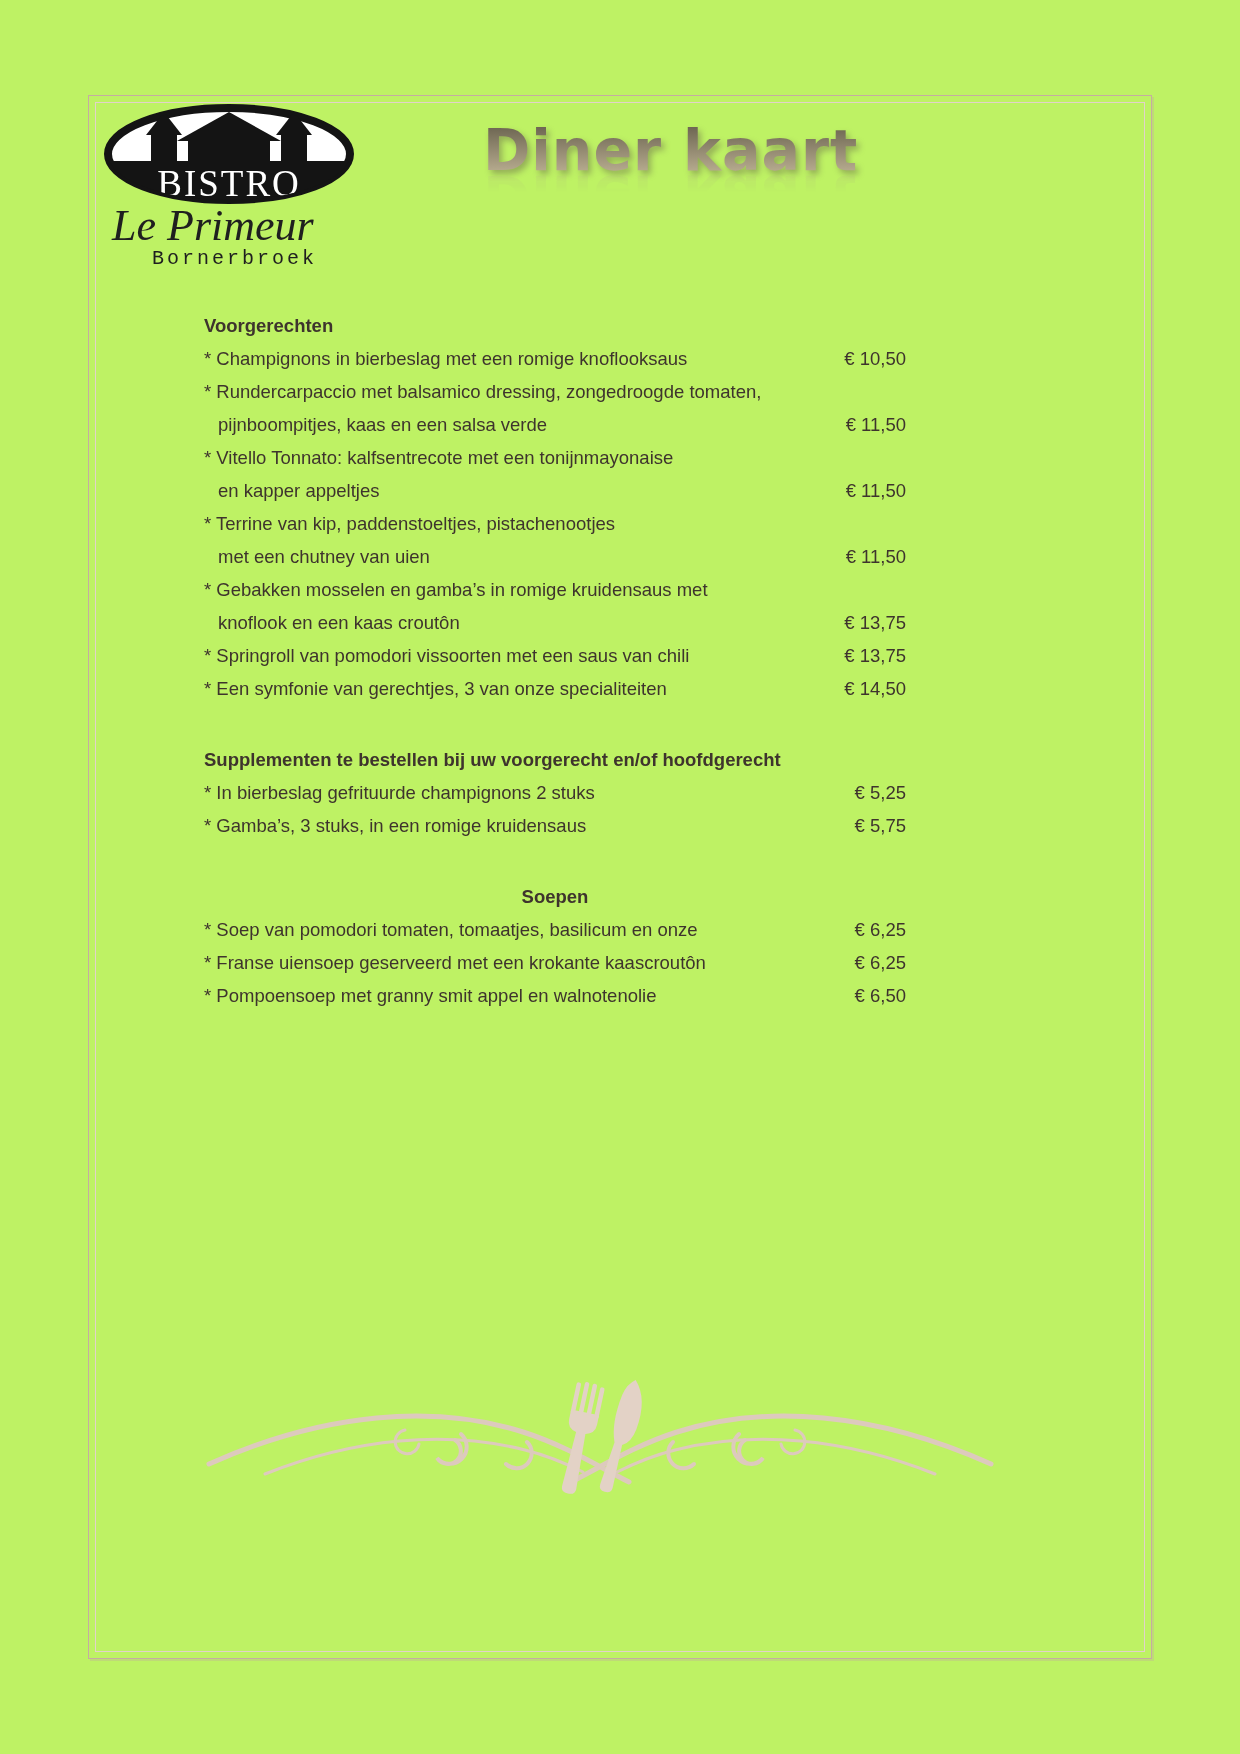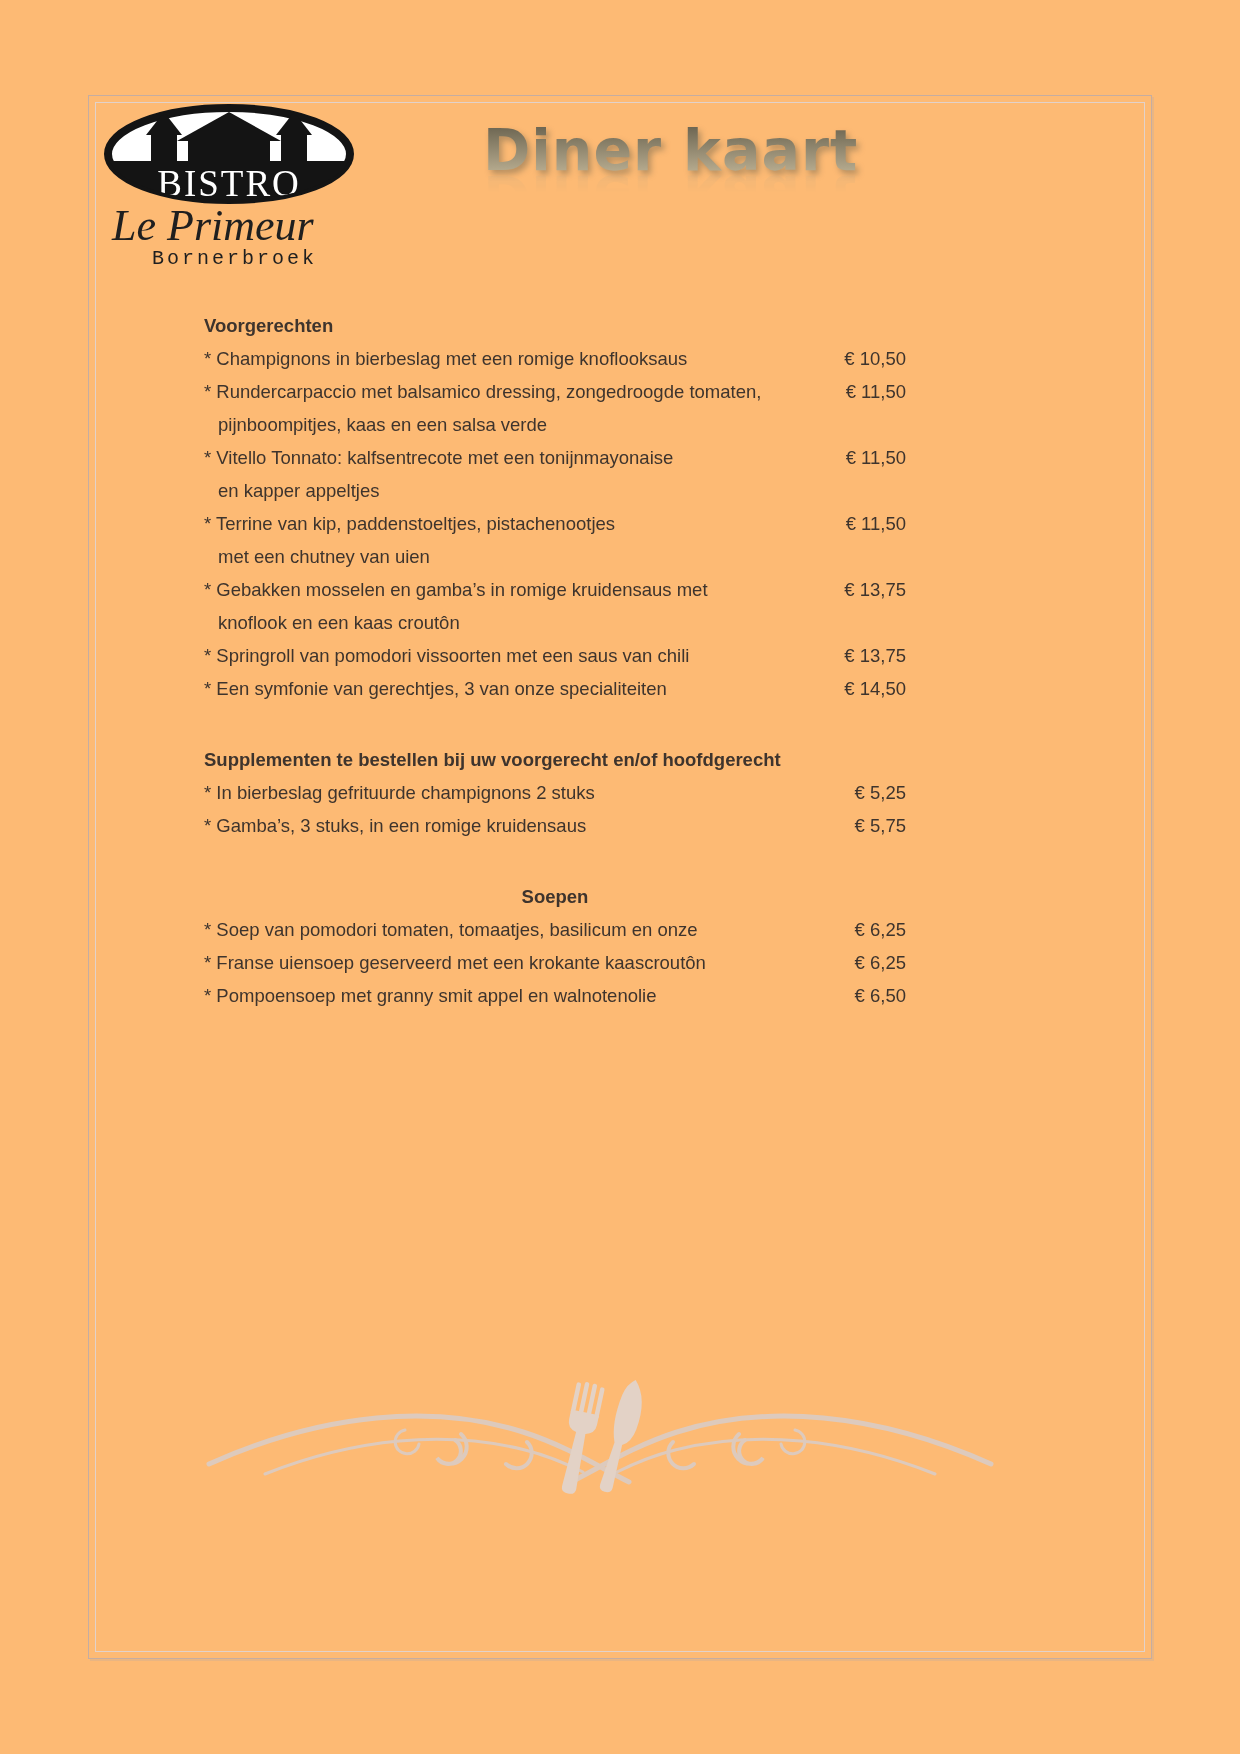--- a/index.html
+++ b/index.html
@@ -1,17 +1,17 @@
 <!DOCTYPE html>
 <html style="--text-color: #3e342d; --title-top: #665f4c; --title-bottom: #c2b698; --border-outer: #c5ada1; --border-inner: #e2d2ca; --flourish: #e3d2c6;"><head>
 <meta charset="utf-8">
 <style>
   html,body{margin:0;padding:0;background:#fff;}
   .page{
-    position:relative;width:1240px;height:1754px;background:#fdba74;overflow:hidden;
+    position:relative;width:1240px;height:1754px;background:#bef264;overflow:hidden;
     font-family:"Liberation Sans",sans-serif;color:var(--text-color,#3e342d);
   }
   
   .frame-outer{
     position:absolute;left:88px;top:95px;width:1062px;height:1562px;
     border:1px solid var(--border-outer,#c5ad a1);
     border-color:var(--border-outer,#c5ada1);
     box-shadow:2px 2px 0 rgba(196,172,158,.35);
   }
   .frame-inner{
@@ -46,21 +46,21 @@
   .title-reflection{
     transform:scaleY(-1);opacity:.30;margin-top:-12px;
     -webkit-mask-image:linear-gradient(to top,rgba(0,0,0,.7),transparent 45%);
             mask-image:linear-gradient(to top,rgba(0,0,0,.7),transparent 45%);
   }
   
   .menu{position:absolute;left:204px;top:309px;width:702px;font-size:18.5px;}
   .menu-section + .menu-section{margin-top:38px;}
   .section-title{font-size:18.5px;font-weight:bold;line-height:33px;margin:0;}
   .section-title.center{text-align:center;}
-  .menu-item{display:flex;align-items:flex-start;gap:16px;}
+  .menu-item{display:flex;align-items:flex-end;gap:16px;}
   .item-lines{flex:1;min-width:0;}
   .item-line{line-height:33px;}
   .item-line.cont{padding-left:14px;}
   .item-price{width:92px;text-align:right;line-height:33px;white-space:nowrap;}
   
   .flourish{position:absolute;left:205px;top:1378px;}
 </style>
 </head>
 <body>
 

